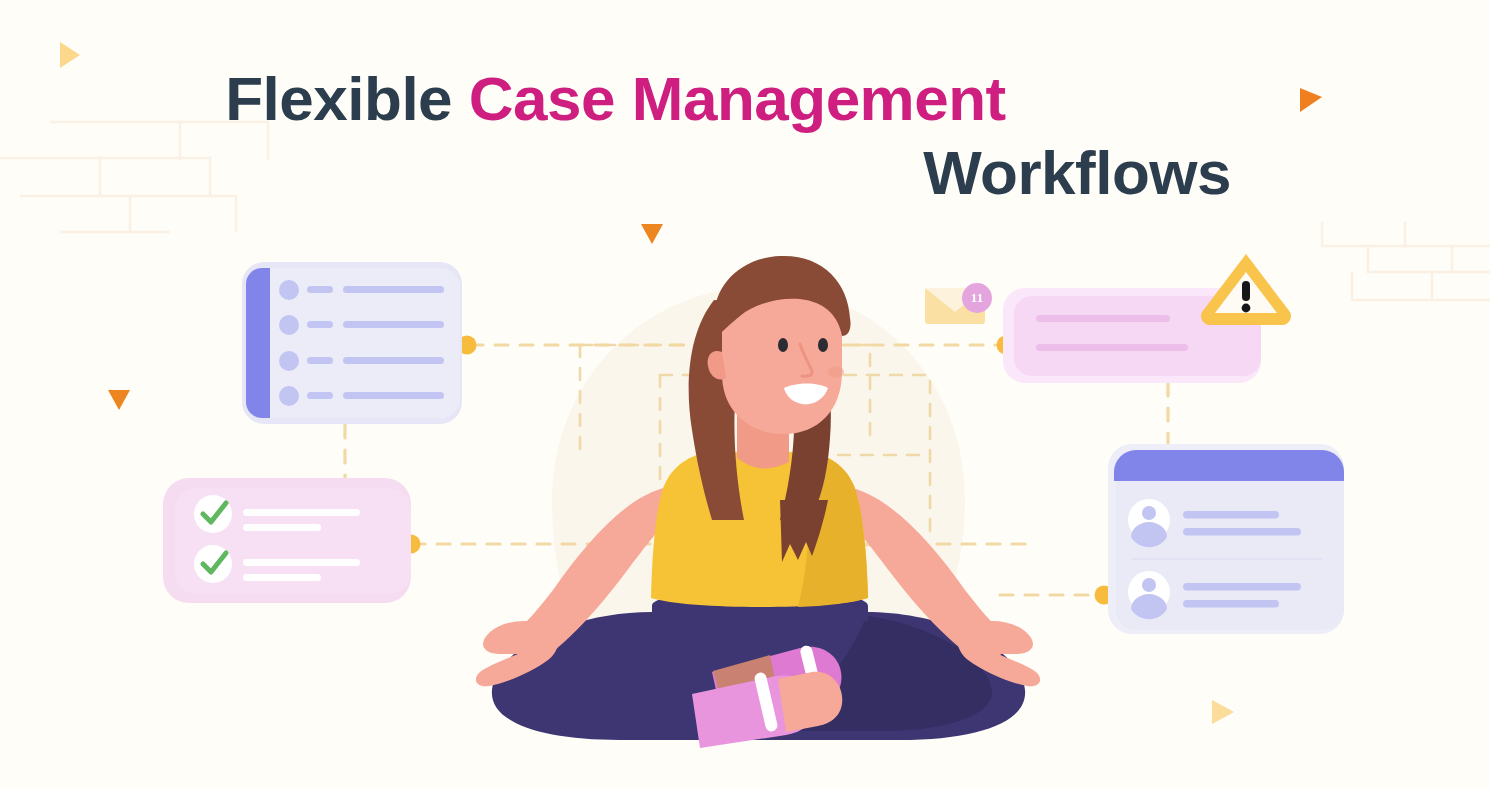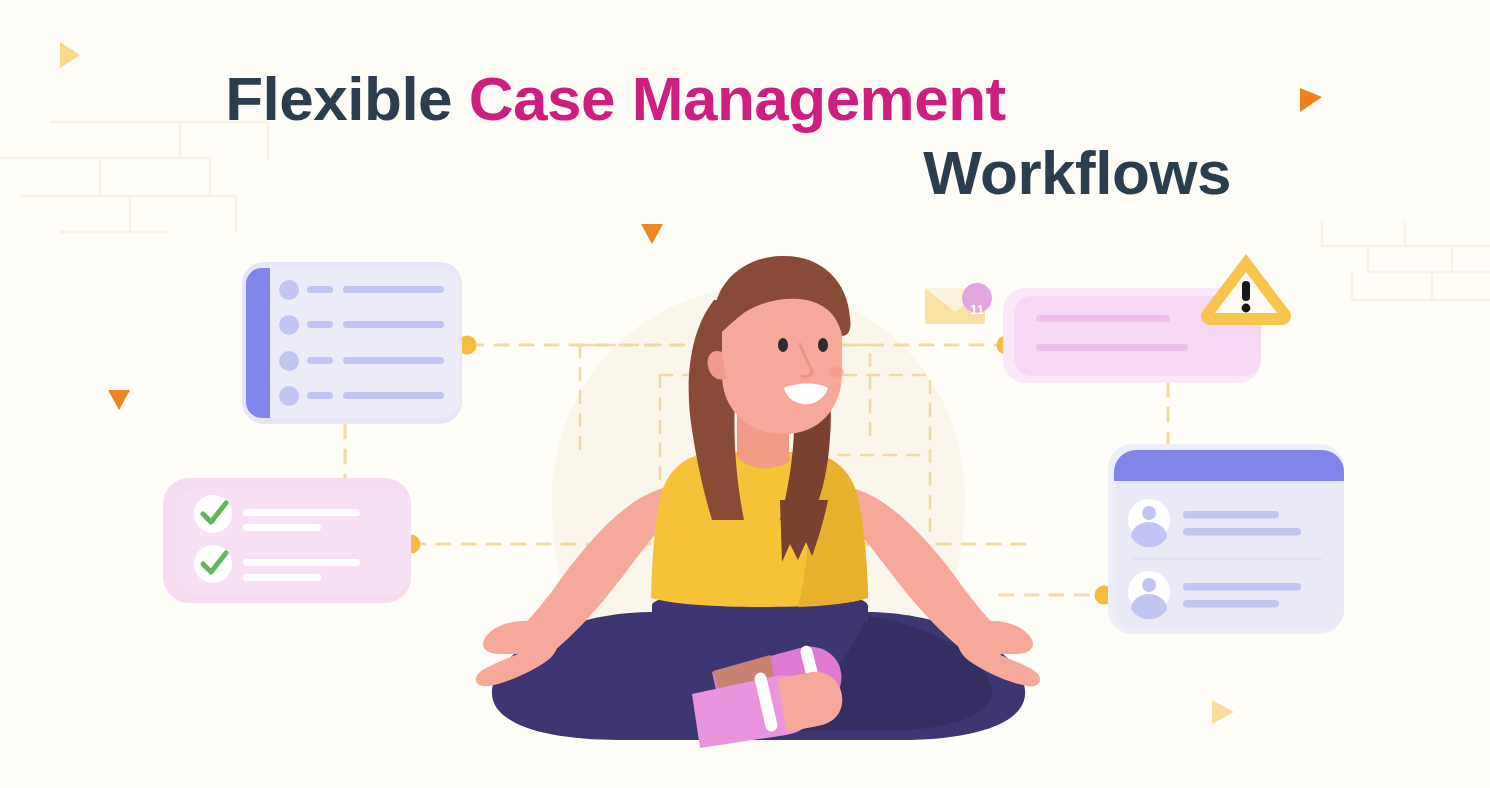--- a/index.html
+++ b/index.html
@@ -15,23 +15,22 @@
     position:absolute;left:0;top:62px;width:1231px;text-align:center;
     font-family:"Liberation Sans", sans-serif;
     font-weight:bold;font-size:62px;line-height:74px;letter-spacing:-0.5px;
   }
   .h-dark{color:#2C3E4E;}
   .h-accent{color:#CE1F80;}
   .headline .l2{display:block;text-align:right;}
   .badge-text{
     position:absolute;left:962px;top:283px;width:30px;height:30px;
     line-height:30px;text-align:center;color:#FFFFFF;
-    font-size:13px;font-weight:bold;font-family:Liberation Sans, sans-serif;
+    font-size:13px;font-weight:bold;font-family:Liberation Serif, serif;
     pointer-events:none;
-    margin-top:12px;
   }
 </style>
 </head>
 <body>
 
 <div id="stage">
 
   <svg class="layer" viewBox="0 0 1490 788">
 
     <g fill="none" stroke="#FAF0E3" stroke-width="2.5">

